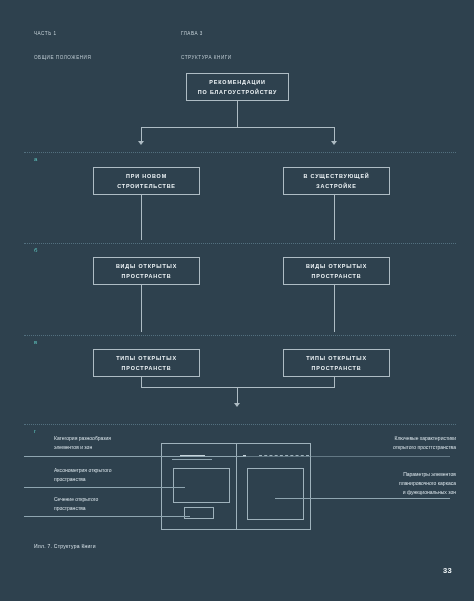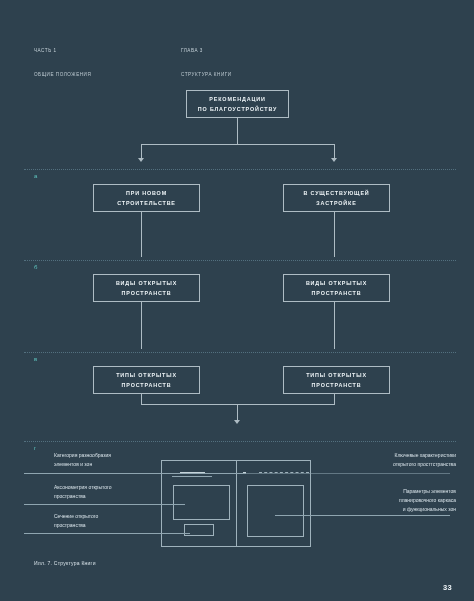--- a/index.html
+++ b/index.html
@@ -4,21 +4,21 @@
 <style>
   html,body{margin:0;padding:0;}
   body{
     width:474px;height:601px;
     background:#2e414e;
     font-family:"Liberation Sans", sans-serif;
     color:#dfe8ec;
     overflow:hidden;
     position:relative;
   }
-  .page{position:absolute;inset:0;margin-top:17px;}
+  .page{position:absolute;inset:0;}
 
   
   .runhead{position:absolute;font-size:4.6px;line-height:1.75;letter-spacing:.55px;
            color:#c5d2d9;text-transform:uppercase;font-weight:400;white-space:pre;}
   #rh-left{left:34px;top:14px;}
   #rh-right{left:181px;top:14px;}
   .runhead .l2{opacity:.95;}
 
   
   .band{position:absolute;left:24px;right:18px;border-top:1px dotted #53707f;}

